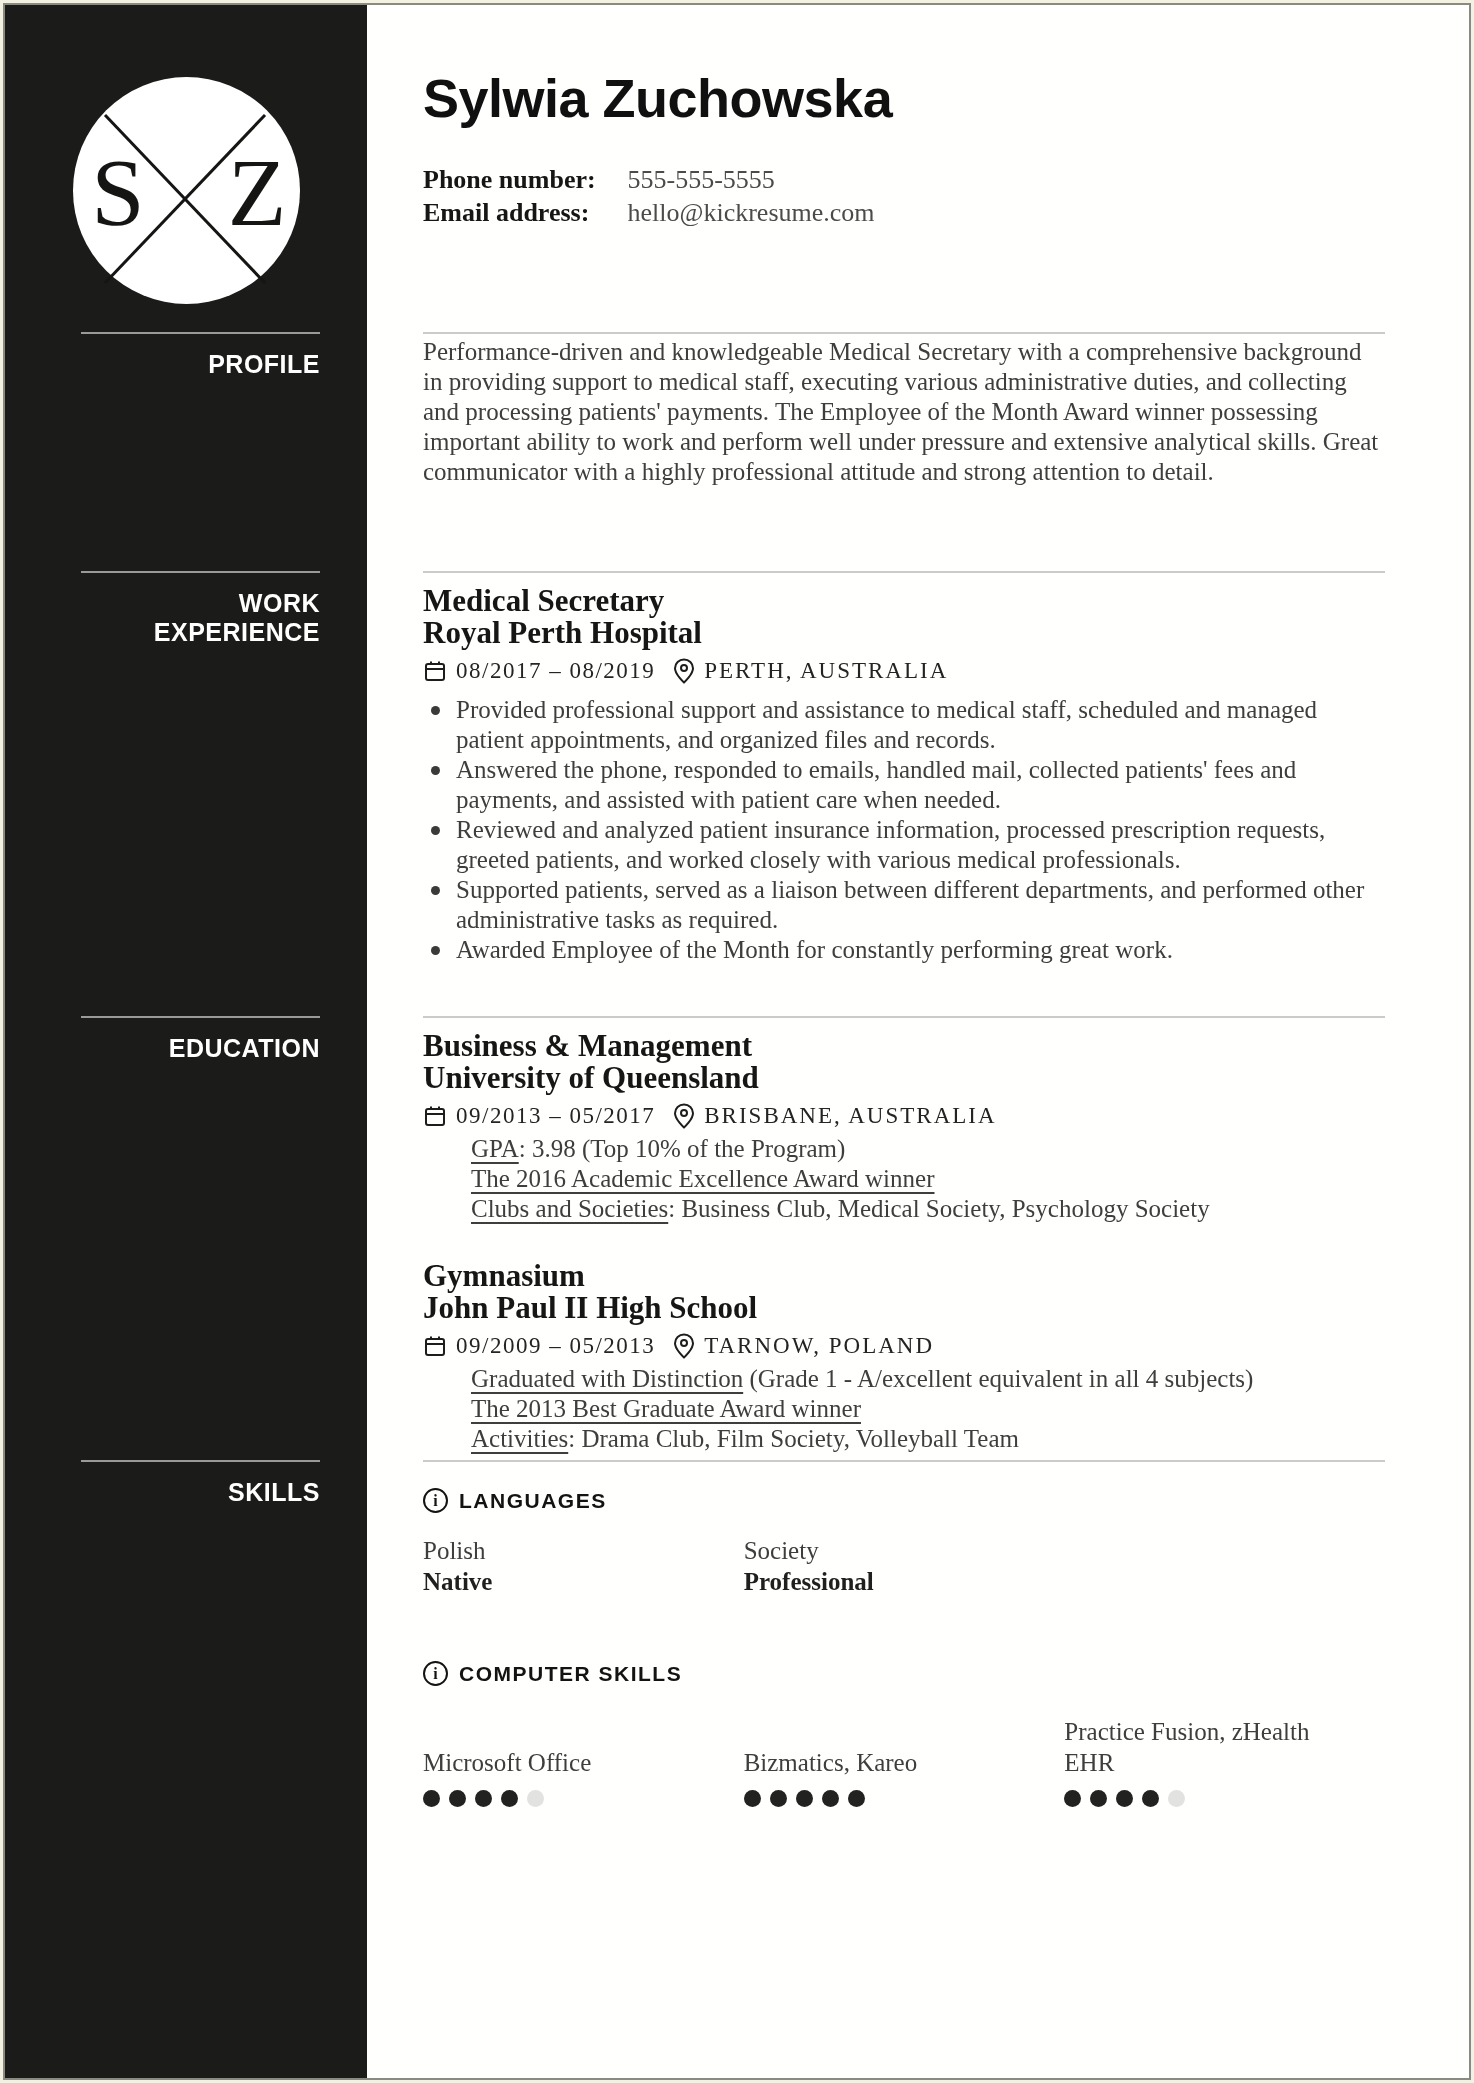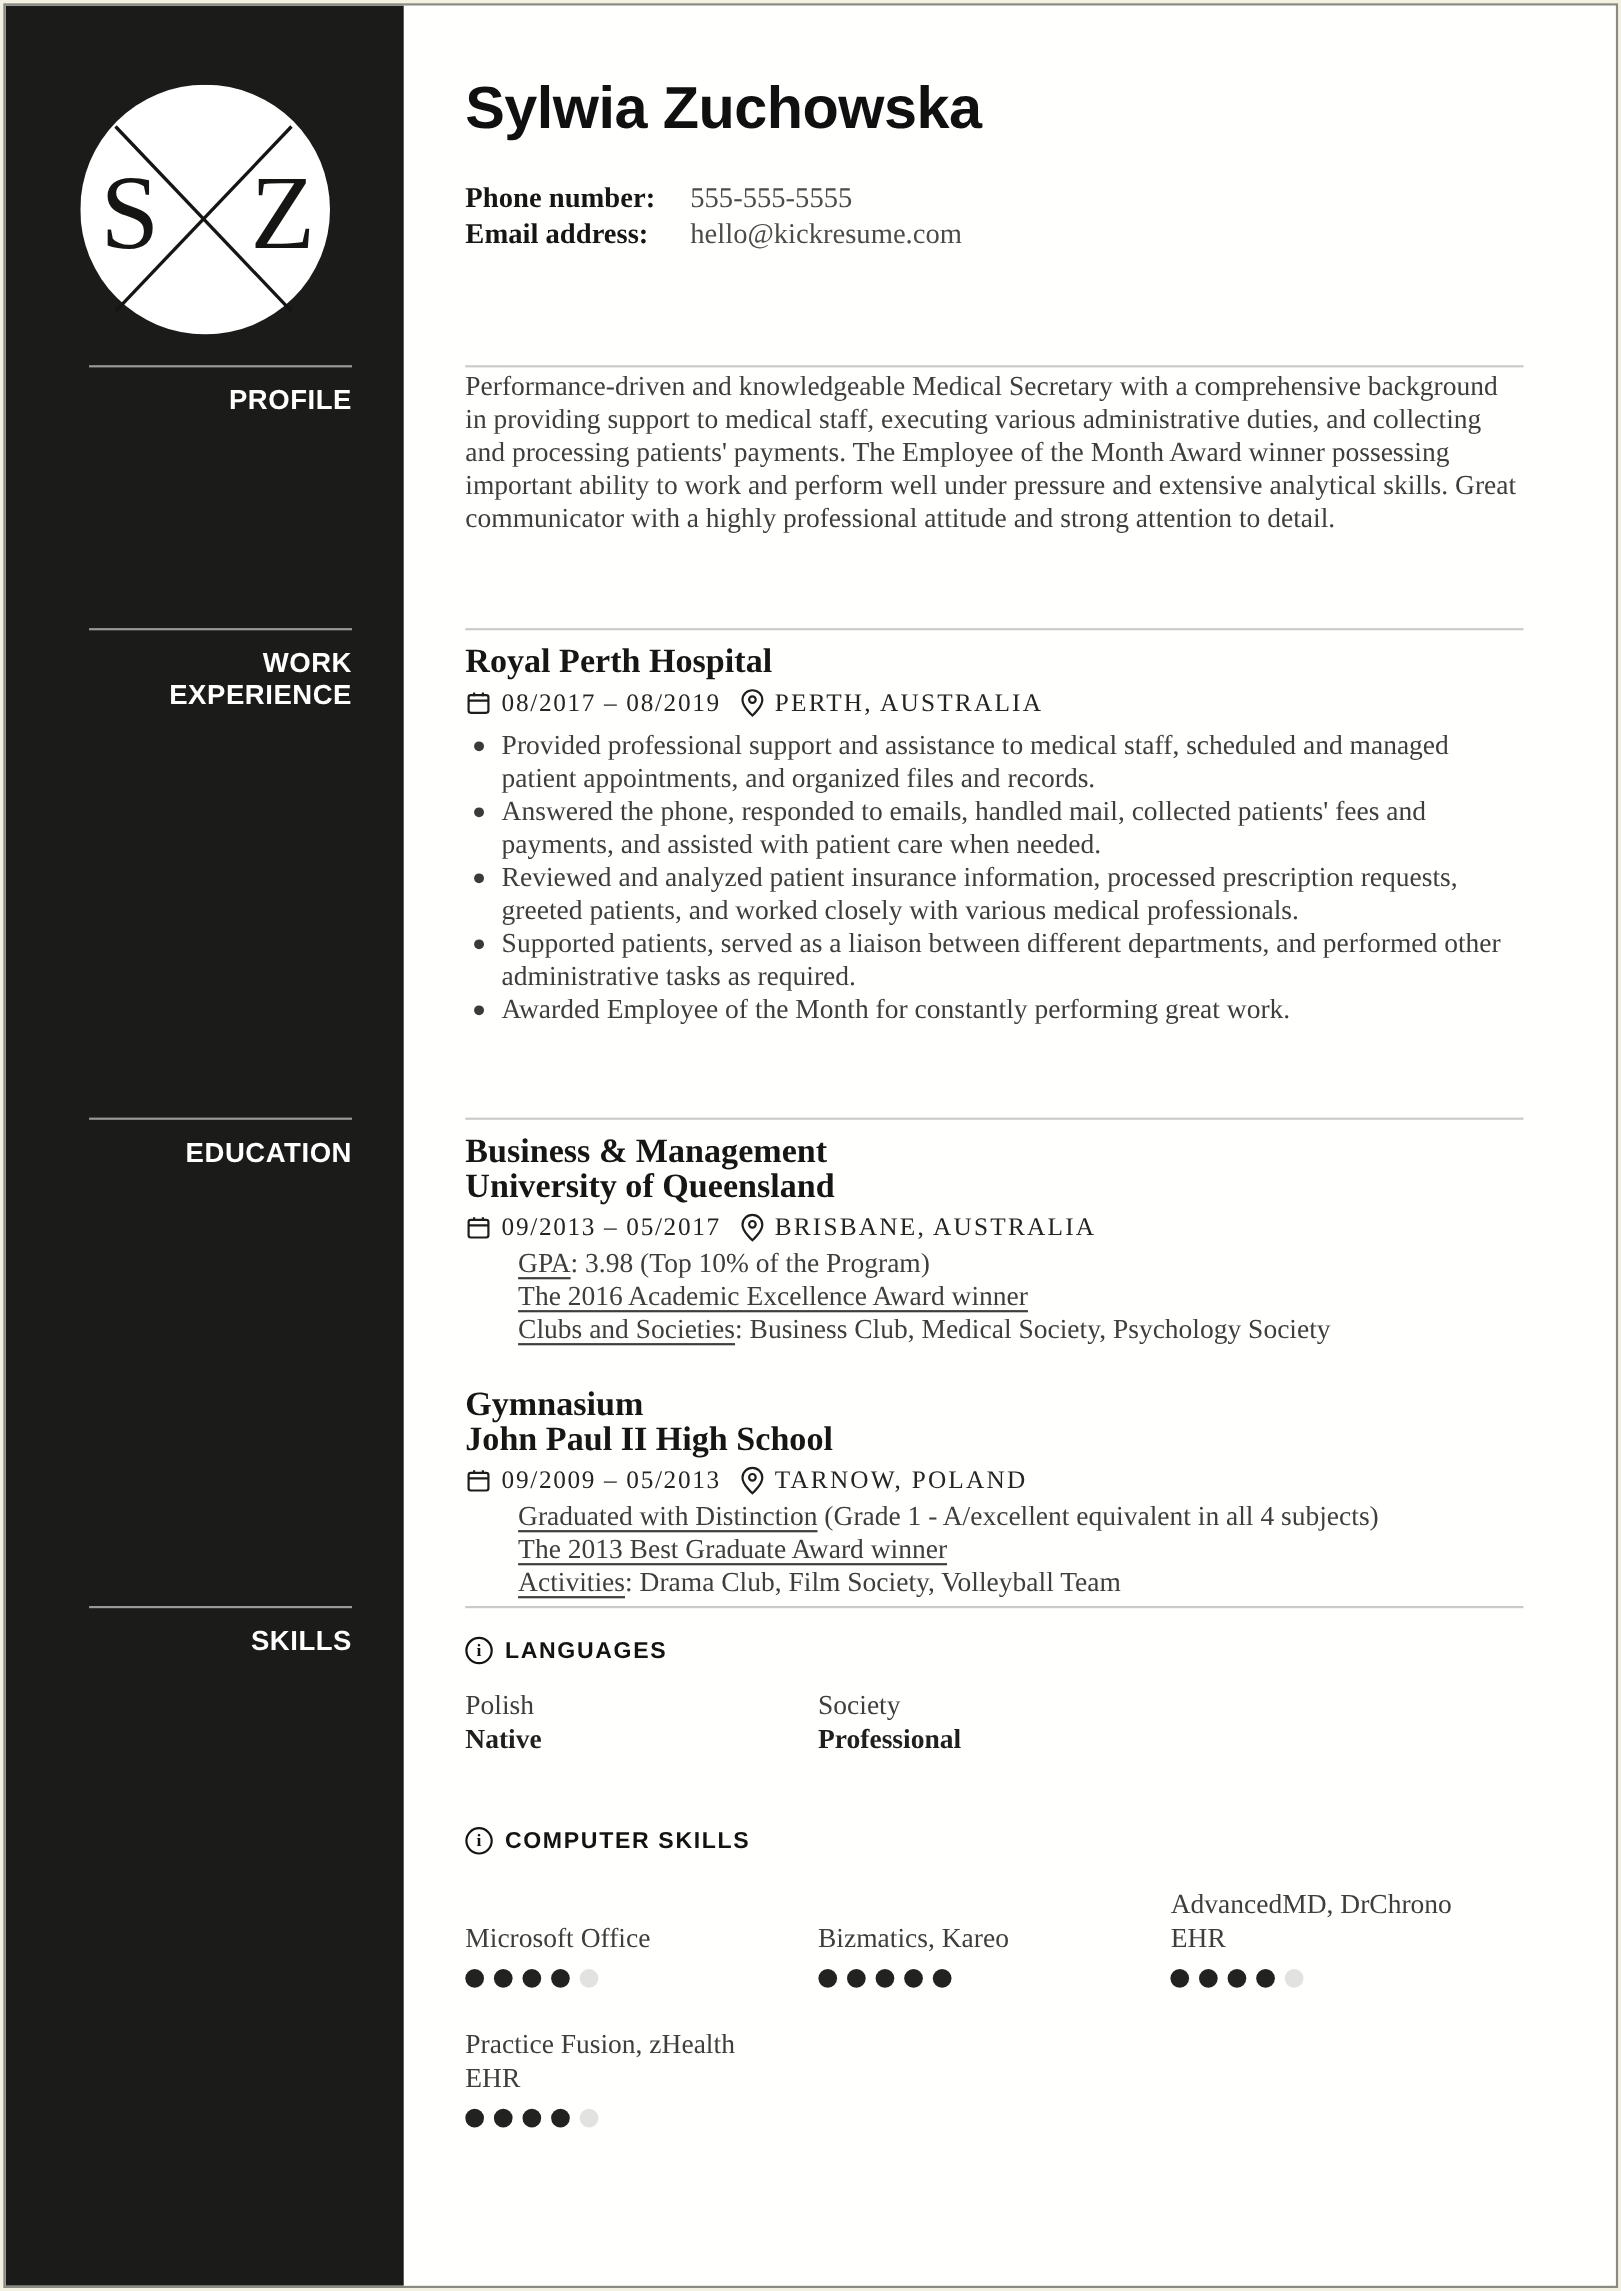--- a/index.html
+++ b/index.html
@@ -192,20 +192,21 @@
       <p class="profile-text">Performance-driven and knowledgeable Medical Secretary with a comprehensive background in providing support to medical staff, executing various administrative duties, and collecting and processing patients' payments. The Employee of the Month Award winner possessing important ability to work and perform well under pressure and extensive analytical skills. Great communicator with a highly professional attitude and strong attention to detail.</p>
     </div>
 
     <div class="cell side-cell">
       <div class="side-rule"></div>
       <div class="side-label">WORK EXPERIENCE</div>
     </div>
     <div class="cell main-cell">
       <div class="rule"></div>
       <div class="work-pad">
+        <div class="entry-title">Medical Secretary</div>
         <div class="entry-org">Royal Perth Hospital</div>
         <div class="meta">
           <svg width="24" height="24" viewBox="0 0 24 24" fill="none" stroke="#1d1d1b" stroke-width="2">
             <rect x="3" y="5" width="18" height="16" rx="2"></rect>
             <line x1="3" y1="10" x2="21" y2="10"></line>
             <line x1="8" y1="2.5" x2="8" y2="6"></line>
             <line x1="16" y1="2.5" x2="16" y2="6"></line>
           </svg>
           <span class="date-text">08/2017 – 08/2019</span>
           <svg class="loc-icon" width="22" height="26" viewBox="0 0 22 26" fill="none" stroke="#1d1d1b" stroke-width="2">
@@ -321,36 +322,26 @@
           <div class="skill-name">Bizmatics, Kareo</div>
           <div class="dots">
               <span class="dot filled"></span>
               <span class="dot filled"></span>
               <span class="dot filled"></span>
               <span class="dot filled"></span>
               <span class="dot filled"></span>
             </div>
         </div>
         <div>
-          <div class="skill-name">AdvancedMD, DrChrono EHR</div>
+          <div class="skill-name">Practice Fusion, zHealth EHR</div>
           <div class="dots">
               <span class="dot filled"></span>
               <span class="dot filled"></span>
               <span class="dot filled"></span>
               <span class="dot filled"></span>
               <span class="dot"></span>
             </div>
         </div>
-        <div>
-          <div class="skill-name">Practice Fusion, zHealth EHR</div>
-          <div class="dots">
-              <span class="dot filled"></span>
-              <span class="dot filled"></span>
-              <span class="dot filled"></span>
-              <span class="dot filled"></span>
-              <span class="dot"></span>
-            </div>
-        </div>
       </div>
     </div>
 
   </div>
 </div>
 
 </body></html>

